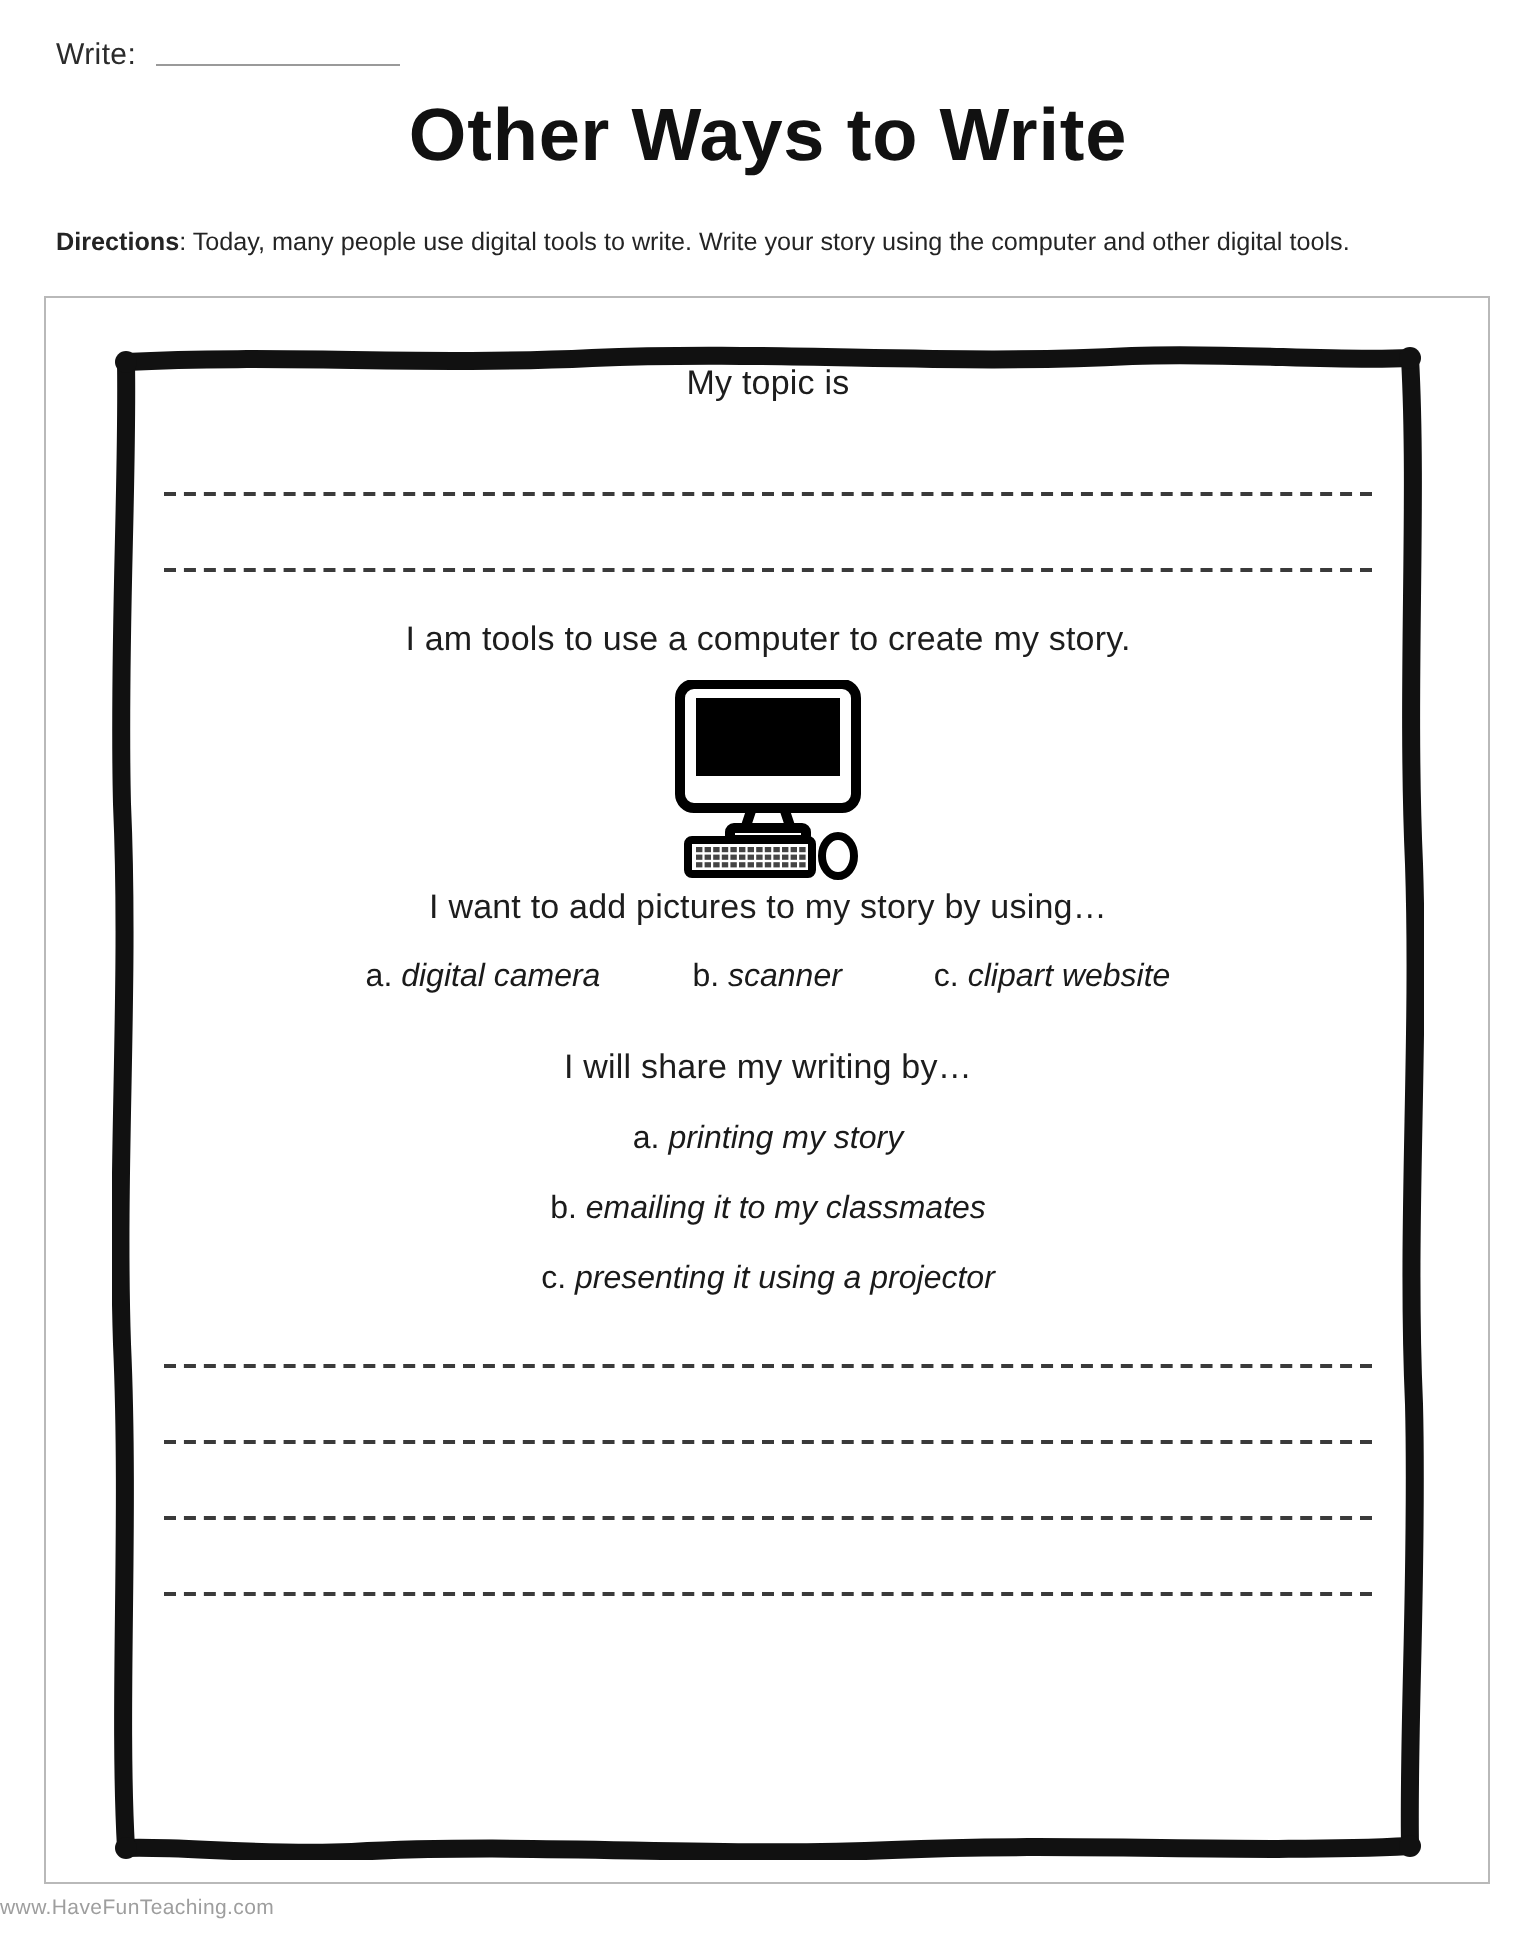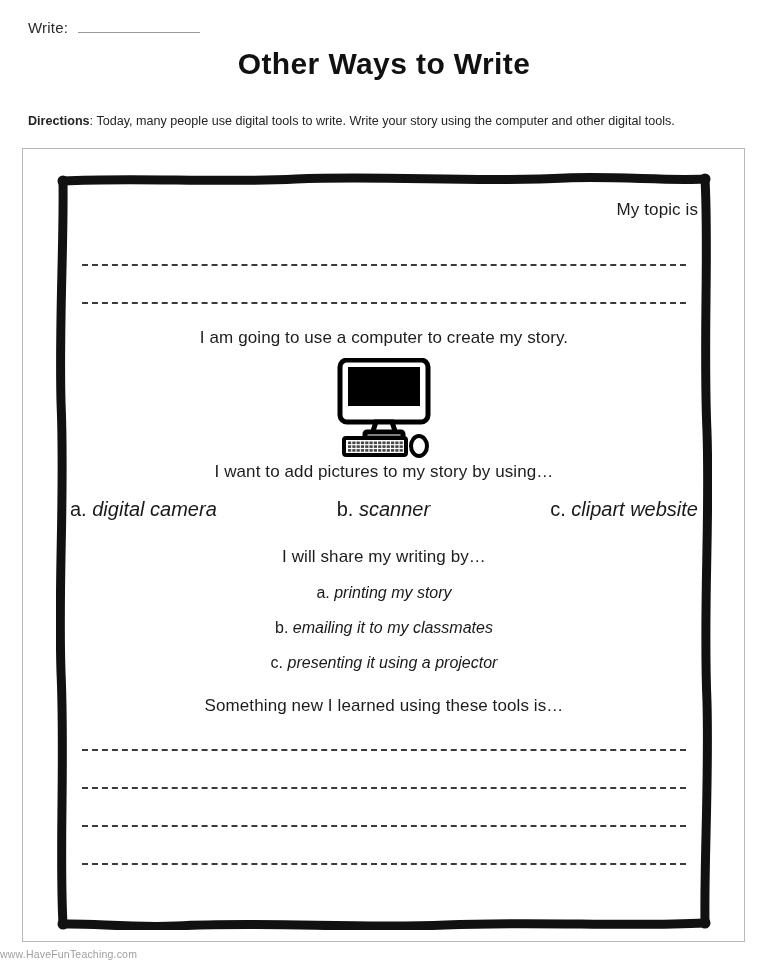--- a/index.html
+++ b/index.html
@@ -37,21 +37,21 @@
     border-bottom: 1.3px solid #9a9a9a;
     margin-bottom: 2px;
   }
 
   .worksheet-title {
     position: absolute;
     left: 0;
     right: 0;
     top: 47px;
     text-align: center;
-    font-size: 30px;
+    font-size: 37px;
     font-weight: bold;
     letter-spacing: .4px;
     color: #111;
   }
 
   .directions {
     position: absolute;
     left: 28px;
     top: 112px;
     width: 690px;
@@ -99,24 +99,24 @@
   }
 
   .writing-line {
     height: 0;
     border-bottom: 2.2px dashed #3a3a3a;
     margin: 0 auto;
   }
 
   .choice-row {
     display: flex;
-    justify-content: space-between;
+    justify-content: center;
     align-items: baseline;
     gap: 46px;
-    font-size: 20px;
+    font-size: 16px;
   }
   .choice-letter { font-style: normal; }
   .choice-text { font-style: italic; }
 
   .choice-line {
     text-align: center;
     font-size: 16px;
   }
 
   
@@ -161,26 +161,26 @@
     <path d="M7,752 C3,680 9,590 5,500 C2,410 9,320 5,230 C3,150 8,70 7,9" fill="none" stroke="#111" stroke-width="9" stroke-linecap="round"></path>
     <circle cx="7" cy="9" r="5.5" fill="#111"></circle>
     <circle cx="649" cy="7" r="5.5" fill="#111"></circle>
     <circle cx="649" cy="751" r="5.5" fill="#111"></circle>
     <circle cx="7" cy="752" r="5.5" fill="#111"></circle>
   </svg>
 </div>
 
 <div class="content">
 
-  <div class="line-text" style="margin-top:18px;text-align:right;">My topic is</div>
+  <div class="line-text" style="">My topic is</div>
 
   <div class="writing-line" style="width:604px; margin-top:44px;"></div>
   <div class="writing-line" style="width:604px; margin-top:36px;"></div>
 
-  <div class="line-text" style="margin-top:24px;">I am going to use a computer to create my story.</div>
+  <div class="line-text" style="margin-top:24px;">I am tools to use a computer to create my story.</div>
 
   <div class="computer-wrap" style="margin-top:10px;">
     <svg width="110" height="100" viewBox="0 0 110 100" aria-hidden="true">
 
       <rect x="11" y="2" width="88" height="62" rx="7" ry="7" fill="#ffffff" stroke="#000" stroke-width="5"></rect>
 
       <rect x="19" y="9" width="72" height="39" fill="#000000"></rect>
 
       <path d="M47,64 L63,64 L67,76 L43,76 Z" fill="#ffffff" stroke="#000" stroke-width="5"></path>
 
@@ -260,21 +260,20 @@
   </div>
   <div class="choice-line" style="margin-top:17px;">
     <span class="choice-letter">b.</span>
     <span class="choice-text">emailing it to my classmates</span>
   </div>
   <div class="choice-line" style="margin-top:17px;">
     <span class="choice-letter">c.</span>
     <span class="choice-text">presenting it using a projector</span>
   </div>
 
-  <div class="line-text" style="margin-top:24px;">Something new I learned using these tools is…</div>
 
   <div class="writing-line" style="width:604px; margin-top:33px;"></div>
   <div class="writing-line" style="width:604px; margin-top:36px;"></div>
   <div class="writing-line" style="width:604px; margin-top:36px;"></div>
   <div class="writing-line" style="width:604px; margin-top:36px;"></div>
 
 </div>
 
 <div class="footer">www.HaveFunTeaching.com</div>
 

